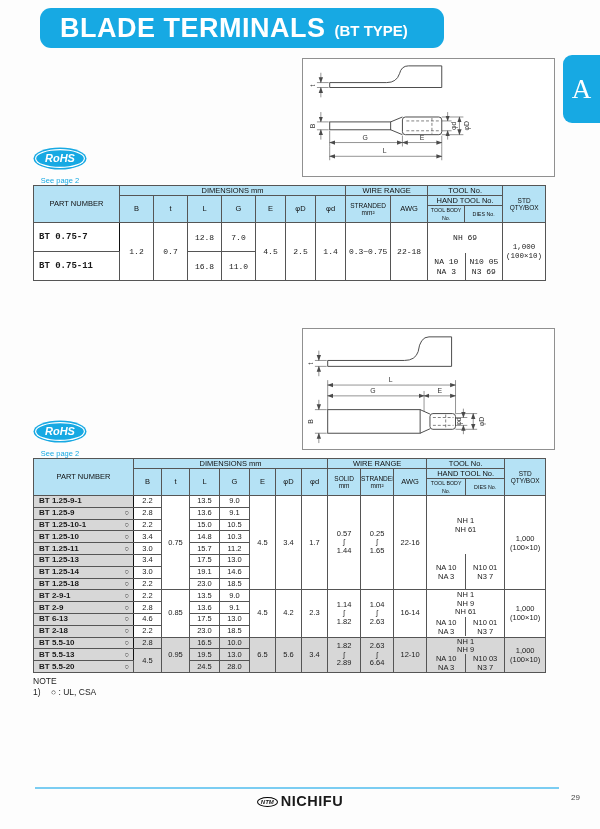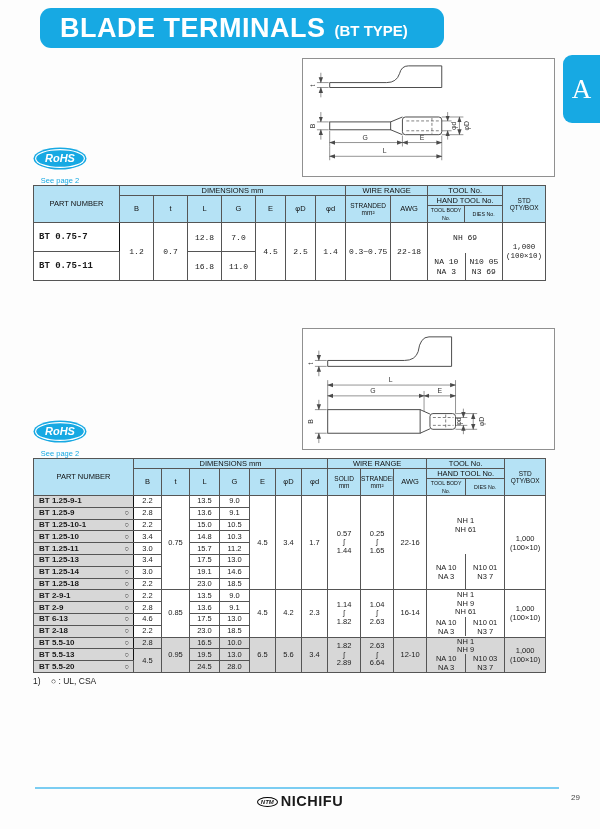--- a/index.html
+++ b/index.html
@@ -555,20 +555,21 @@
       </tr>
       <tr>
         <td class="part g3bg"><span class="ul">○</span><span>BT 5.5-20</span></td>
         <td class="g3bg">24.5</td>
         <td class="g3bg">28.0</td>
       </tr>
     </tbody>
   </table>
 
   <div class="note">
+    <div class="note-title">NOTE</div>
     <div><span class="nno">1)</span><span>○ : UL, CSA</span></div>
   </div>
 
   <div class="footline"></div>
   <div class="logo">
     <span class="logo-badge">NTM</span><span class="logo-brand">NICHIFU</span>
   </div>
   <div class="pageno">29</div>
 
 </div>

